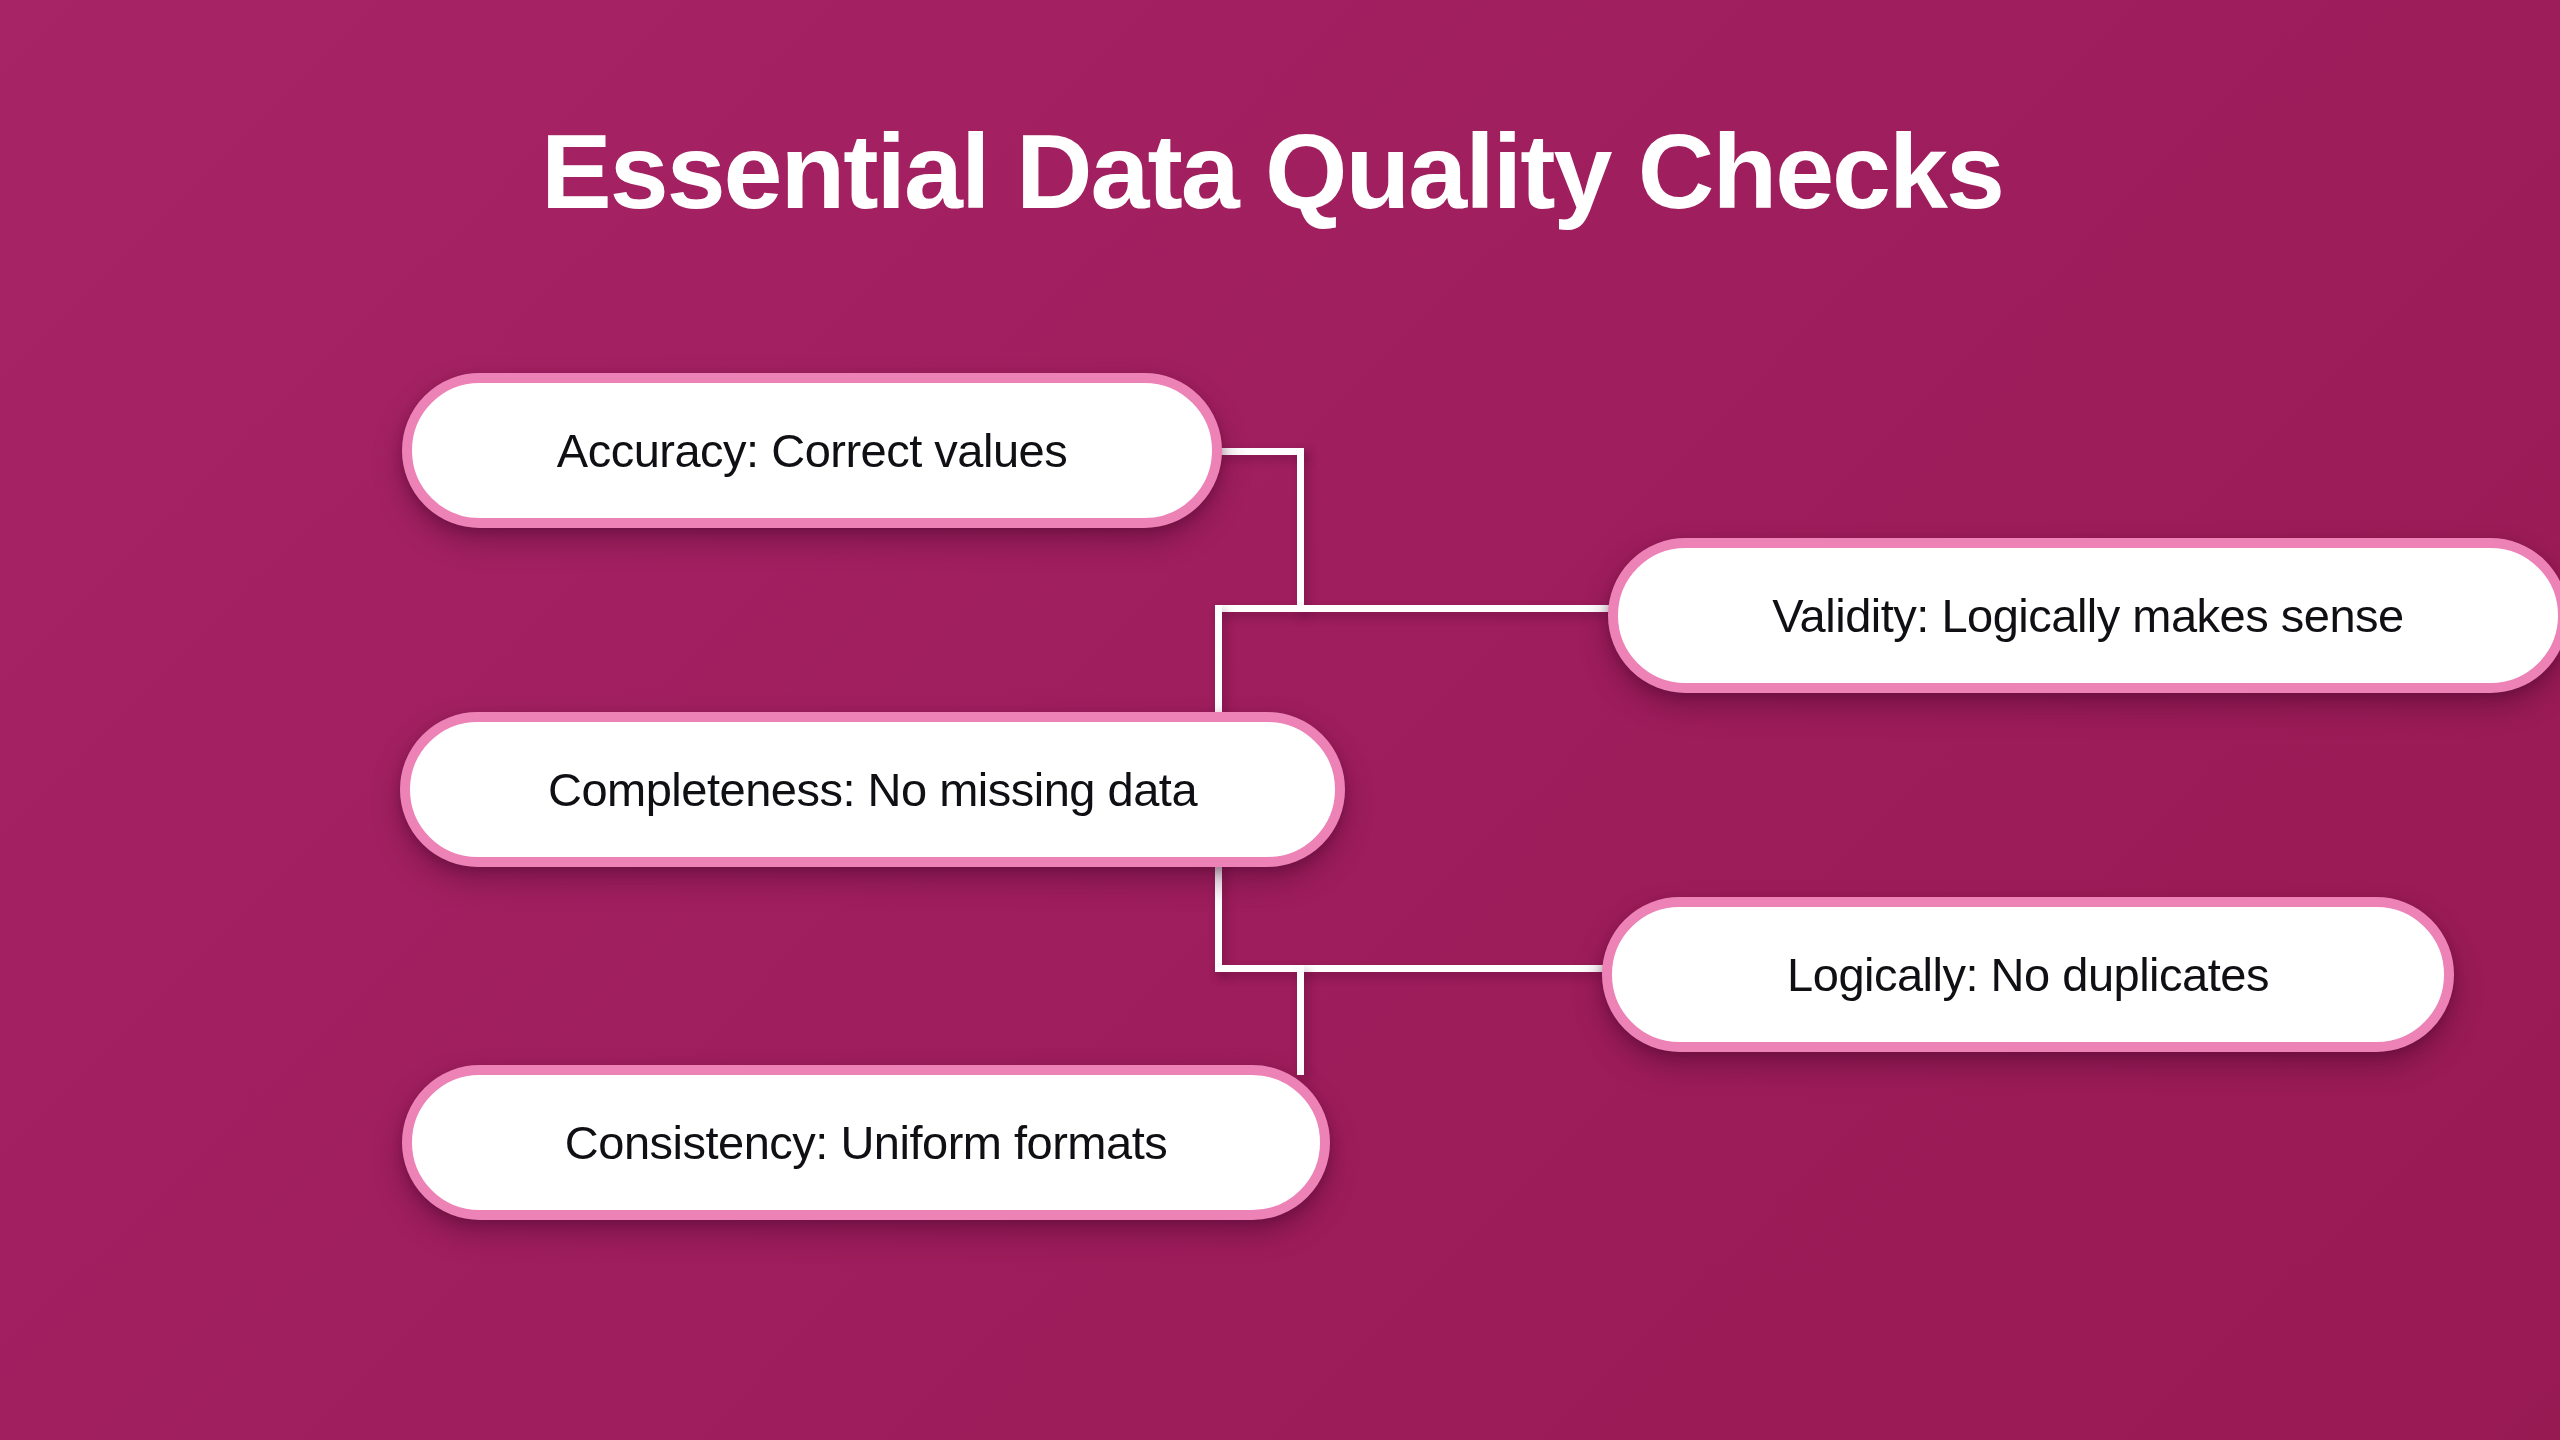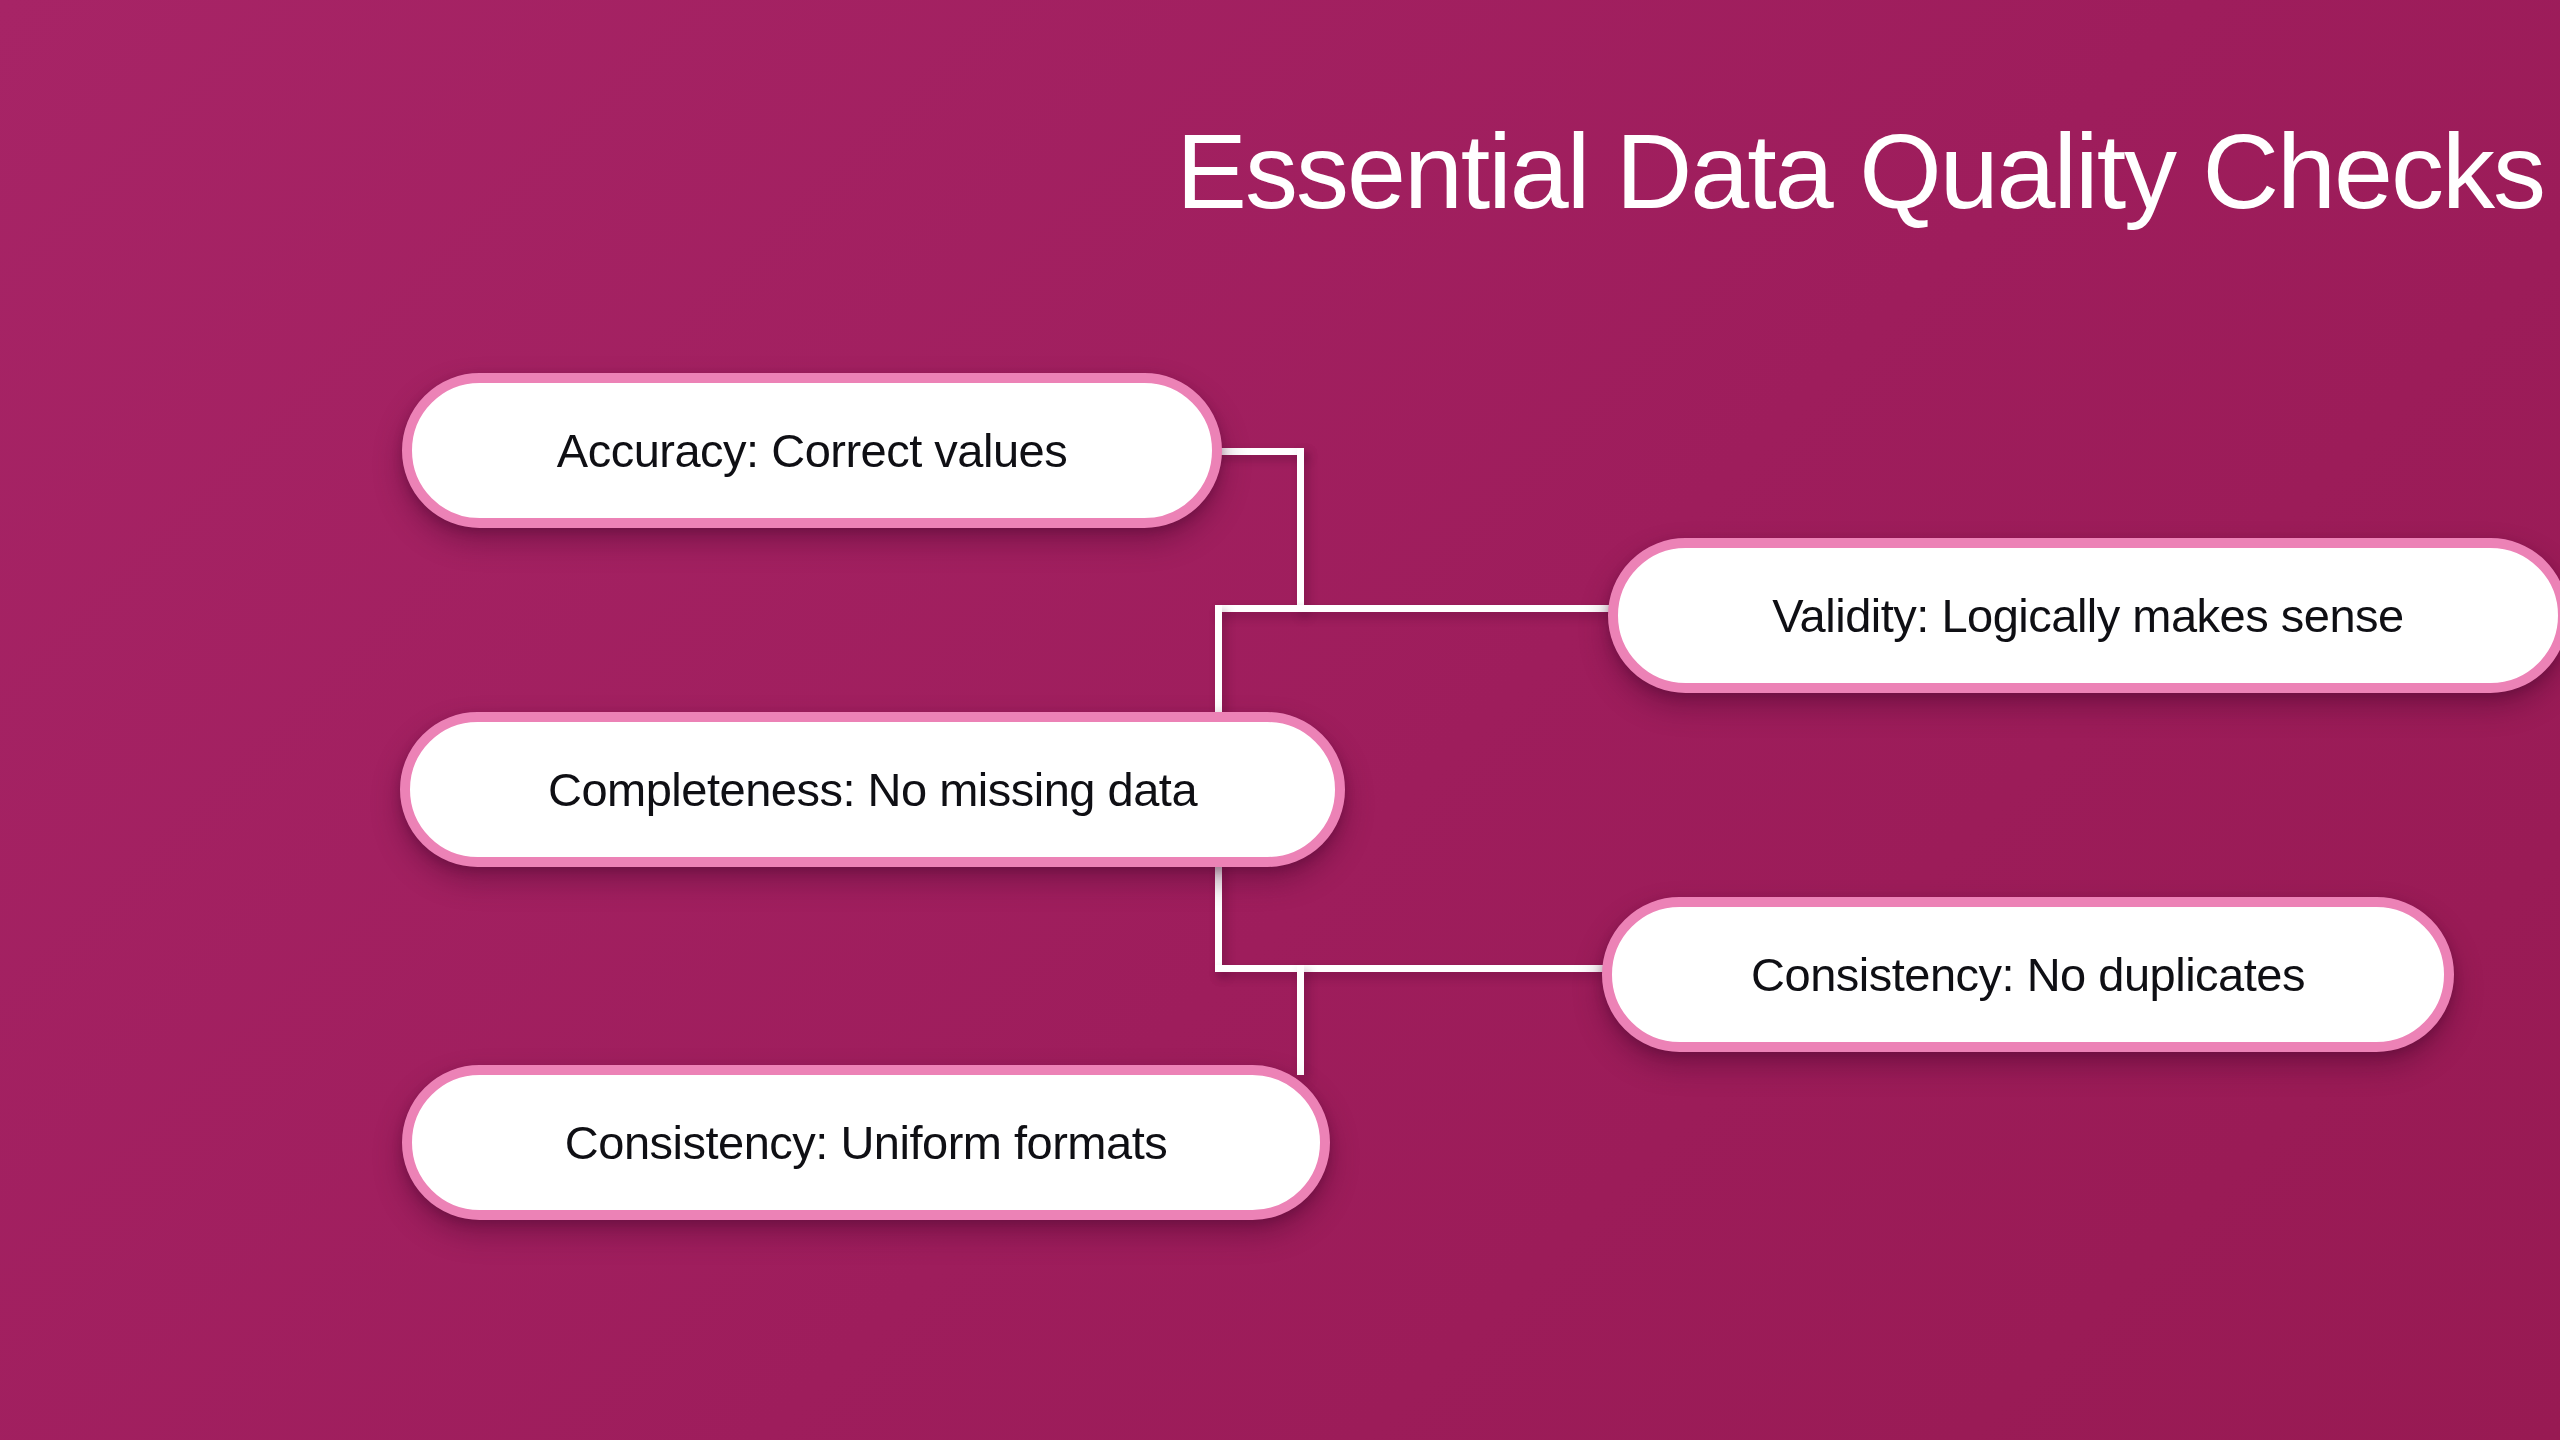--- a/index.html
+++ b/index.html
@@ -17,24 +17,24 @@
       var(--background-top-left, #a72466) 0%,
       var(--background-mid, #9e1d5c) 55%,
       var(--background-bottom-right, #981a53) 100%);
   }
   .title {
     position: absolute;
     left: 0;
     right: 16px;
     top: 118px;
     margin: 0;
-    text-align: right;
+    text-align: center;
     font-size: 106px;
     line-height: 1;
-    font-weight: normal;
+    font-weight: bold;
     letter-spacing: -2px;
     color: var(--title-text, #ffffff);
   }
   .connector {
     position: absolute;
     background: var(--connector, #ffffff);
     box-shadow: 4px 5px 10px rgba(70, 8, 45, 0.35);
     z-index: 1;
   }
   .node {
@@ -78,20 +78,20 @@
 
   <div class="node" style="left:1608px; top:538px; width:960px;">
     <span class="node-label">Validity: Logically makes sense</span>
   </div>
 
   <div class="node" style="left:400px; top:712px; width:945px;">
     <span class="node-label">Completeness: No missing data</span>
   </div>
 
   <div class="node" style="left:1602px; top:897px; width:852px;">
-    <span class="node-label">Consistency: No duplicates</span>
+    <span class="node-label">Logically: No duplicates</span>
   </div>
 
   <div class="node" style="left:402px; top:1065px; width:928px;">
     <span class="node-label">Consistency: Uniform formats</span>
   </div>
 
 </div>
 
 </body></html>

